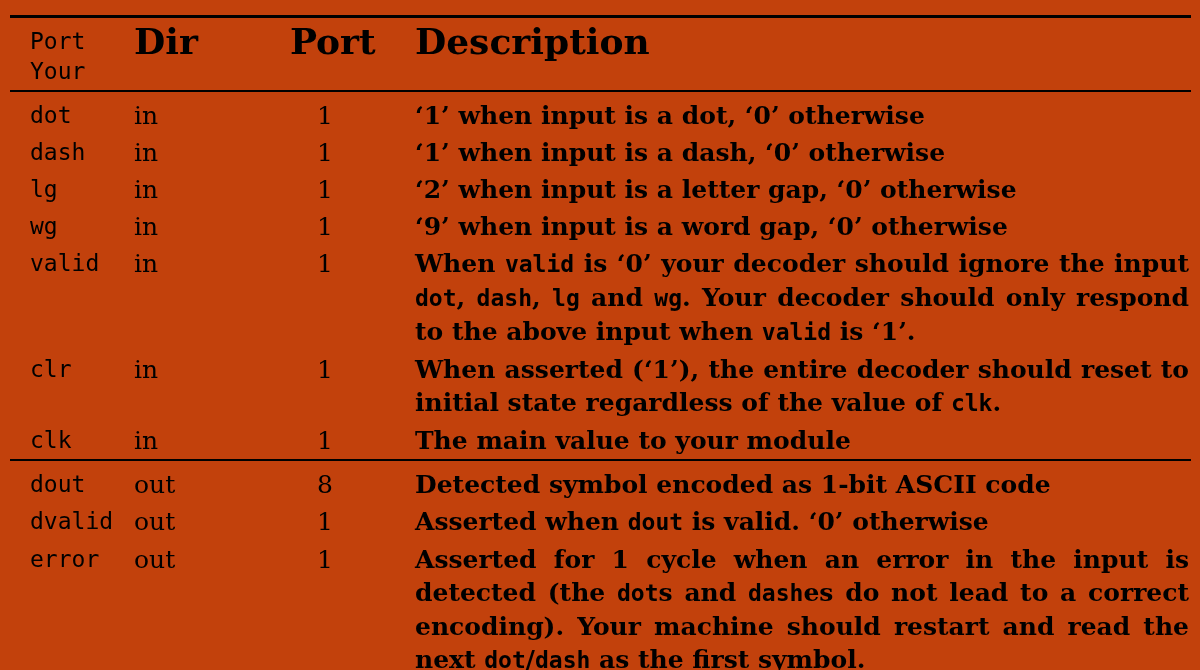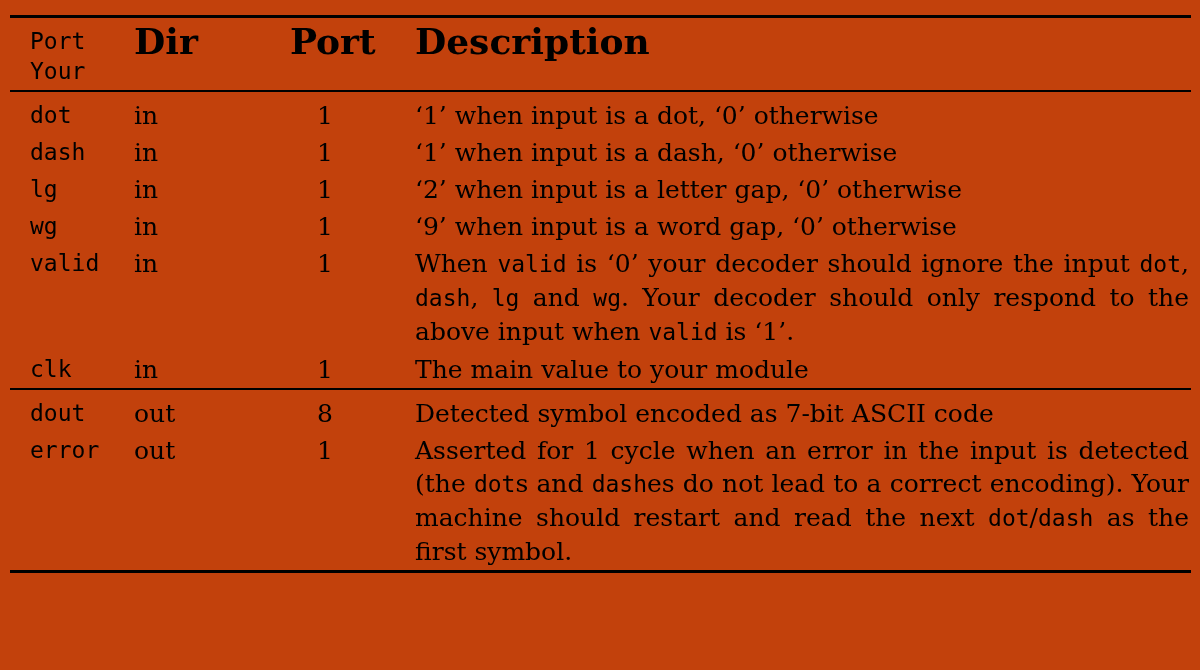--- a/index.html
+++ b/index.html
@@ -62,20 +62,21 @@
   td.port {
     font-family: "DejaVu Sans Mono", monospace;
     font-size: 23px;
     padding-left: 20px;
   }
   td.width { text-align: center; }
   td.desc {
     padding-left: 55px;
     padding-right: 2px;
     text-align: justify;
+    font-weight: bold;
   }
   .tt {
     font-family: "DejaVu Sans Mono", monospace;
     font-size: 23px;
   }
 </style>
 </head>
 <body>
 
 <div class="page">
@@ -123,32 +124,44 @@
           <td class="width">1</td>
           <td class="desc"><span>‘9’ when input is a word gap, ‘0’ otherwise</span></td>
         </tr>
         <tr>
           <td class="port">valid</td>
           <td class="dir">in</td>
           <td class="width">1</td>
           <td class="desc"><span>When </span><span class="tt">valid</span><span> is ‘0’ your decoder should ignore the input </span><span class="tt">dot</span><span>, </span><span class="tt">dash</span><span>, </span><span class="tt">lg</span><span> and </span><span class="tt">wg</span><span>. Your decoder should only respond to the above input when </span><span class="tt">valid</span><span> is ‘1’.</span></td>
         </tr>
         <tr>
+          <td class="port">clr</td>
+          <td class="dir">in</td>
+          <td class="width">1</td>
+          <td class="desc"><span>When asserted (‘1’), the entire decoder should reset to initial state regardless of the value of </span><span class="tt">clk</span><span>.</span></td>
+        </tr>
+        <tr>
           <td class="port">clk</td>
           <td class="dir">in</td>
           <td class="width">1</td>
           <td class="desc"><span>The main value to your module</span></td>
         </tr>
       </tbody>
       <tbody class="outputs">
         <tr>
           <td class="port">dout</td>
           <td class="dir">out</td>
           <td class="width">8</td>
-          <td class="desc"><span>Detected symbol encoded as 7-bit ASCII code</span></td>
+          <td class="desc"><span>Detected symbol encoded as 1-bit ASCII code</span></td>
+        </tr>
+        <tr>
+          <td class="port">dvalid</td>
+          <td class="dir">out</td>
+          <td class="width">1</td>
+          <td class="desc"><span>Asserted when </span><span class="tt">dout</span><span> is valid. ‘0’ otherwise</span></td>
         </tr>
         <tr>
           <td class="port">error</td>
           <td class="dir">out</td>
           <td class="width">1</td>
           <td class="desc"><span>Asserted for 1 cycle when an error in the input is detected (the </span><span class="tt">dot</span><span>s and </span><span class="tt">dash</span><span>es do not lead to a correct encoding). Your machine should restart and read the next </span><span class="tt">dot</span><span>/</span><span class="tt">dash</span><span> as the first symbol.</span></td>
         </tr>
       </tbody>
     </table>
   </div>

